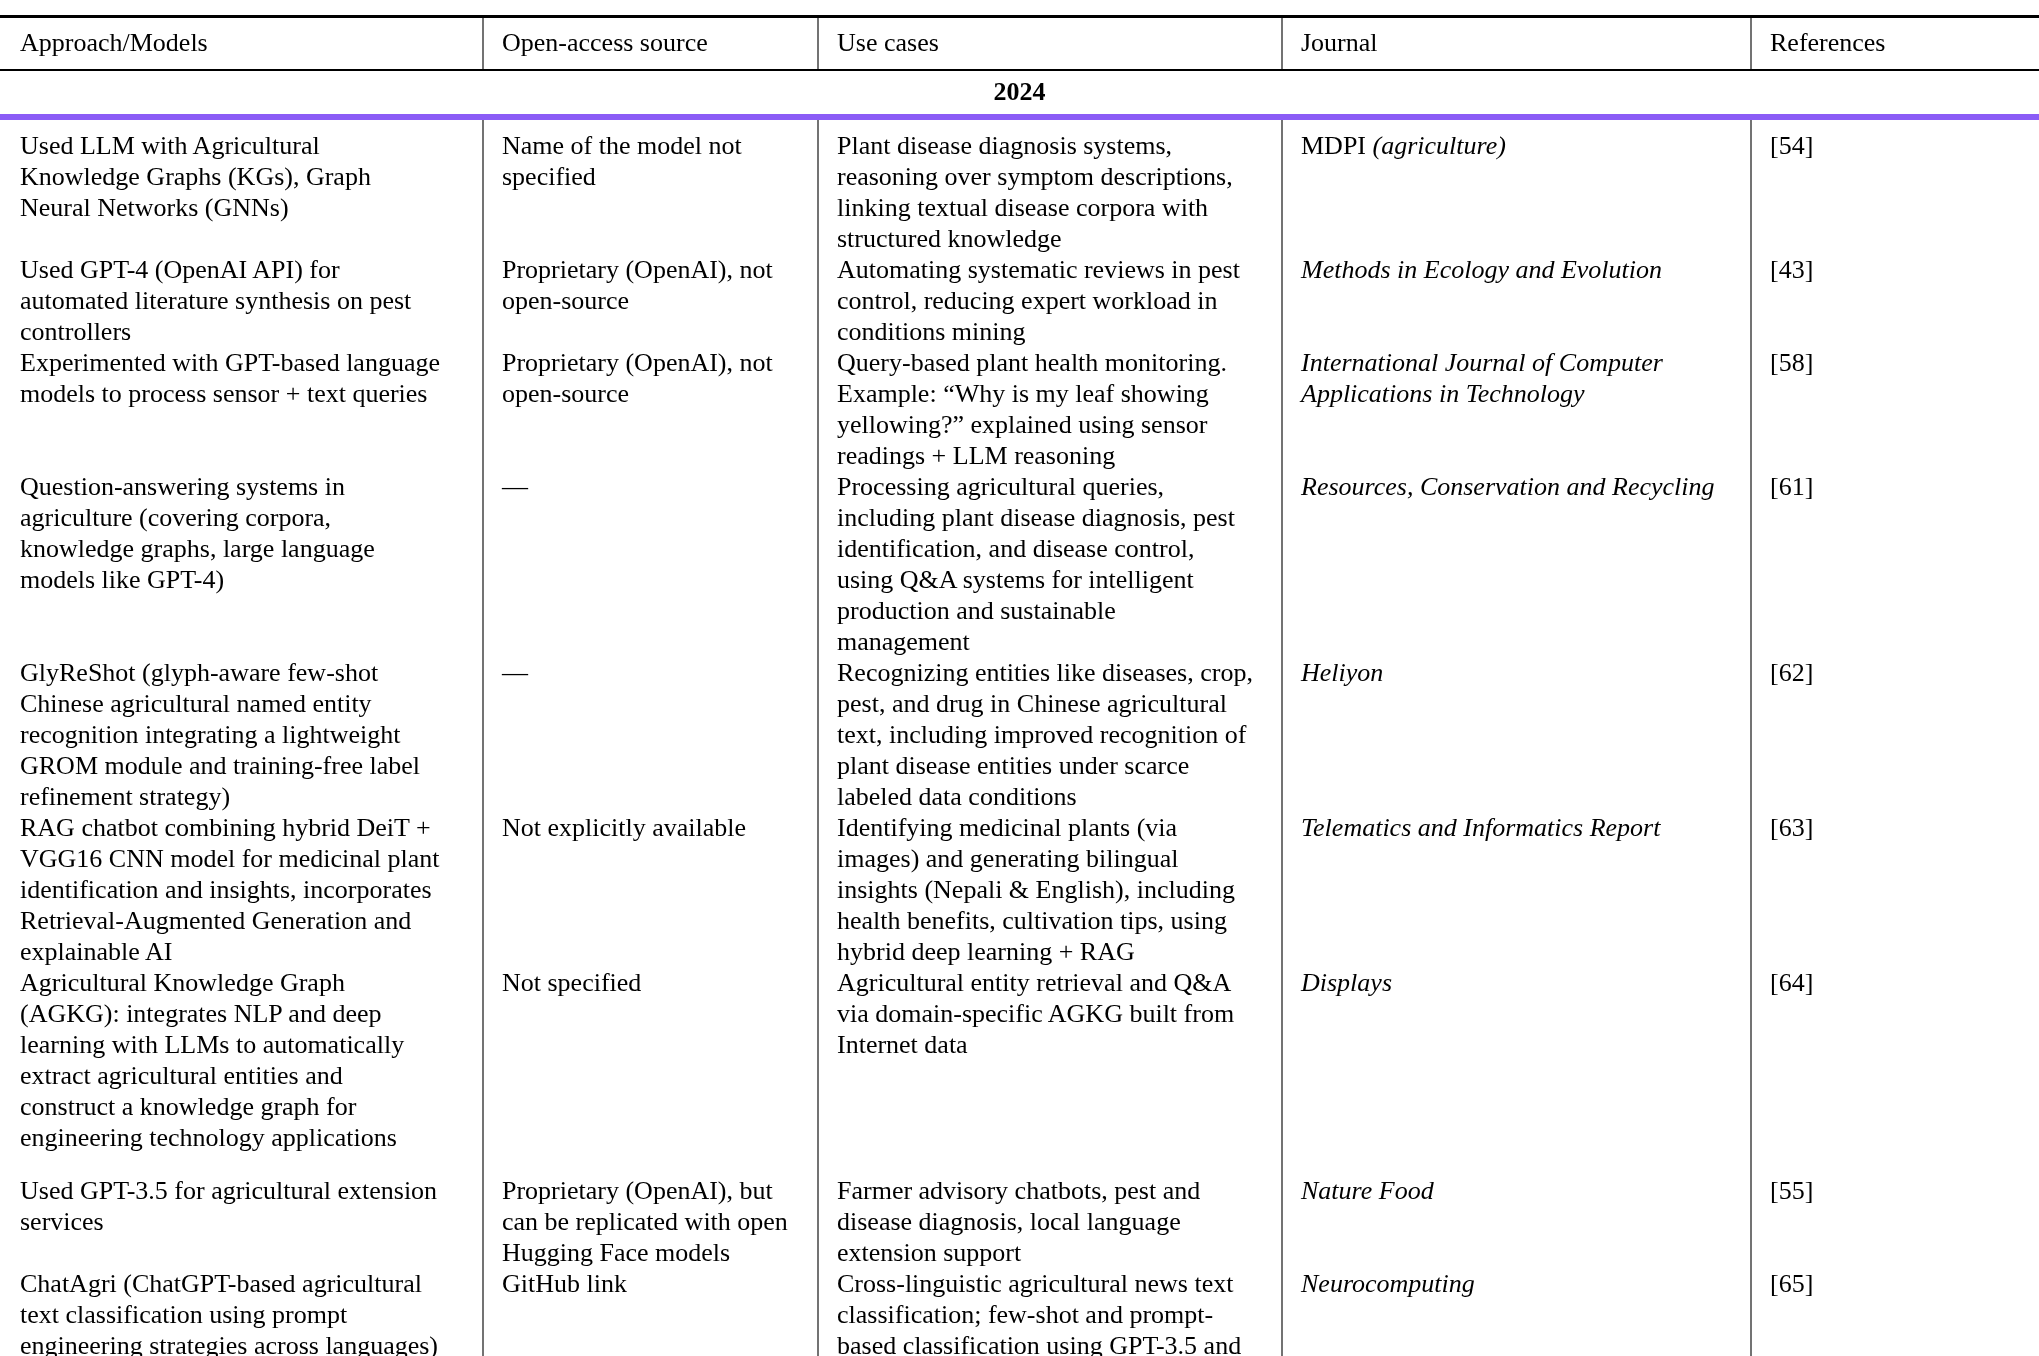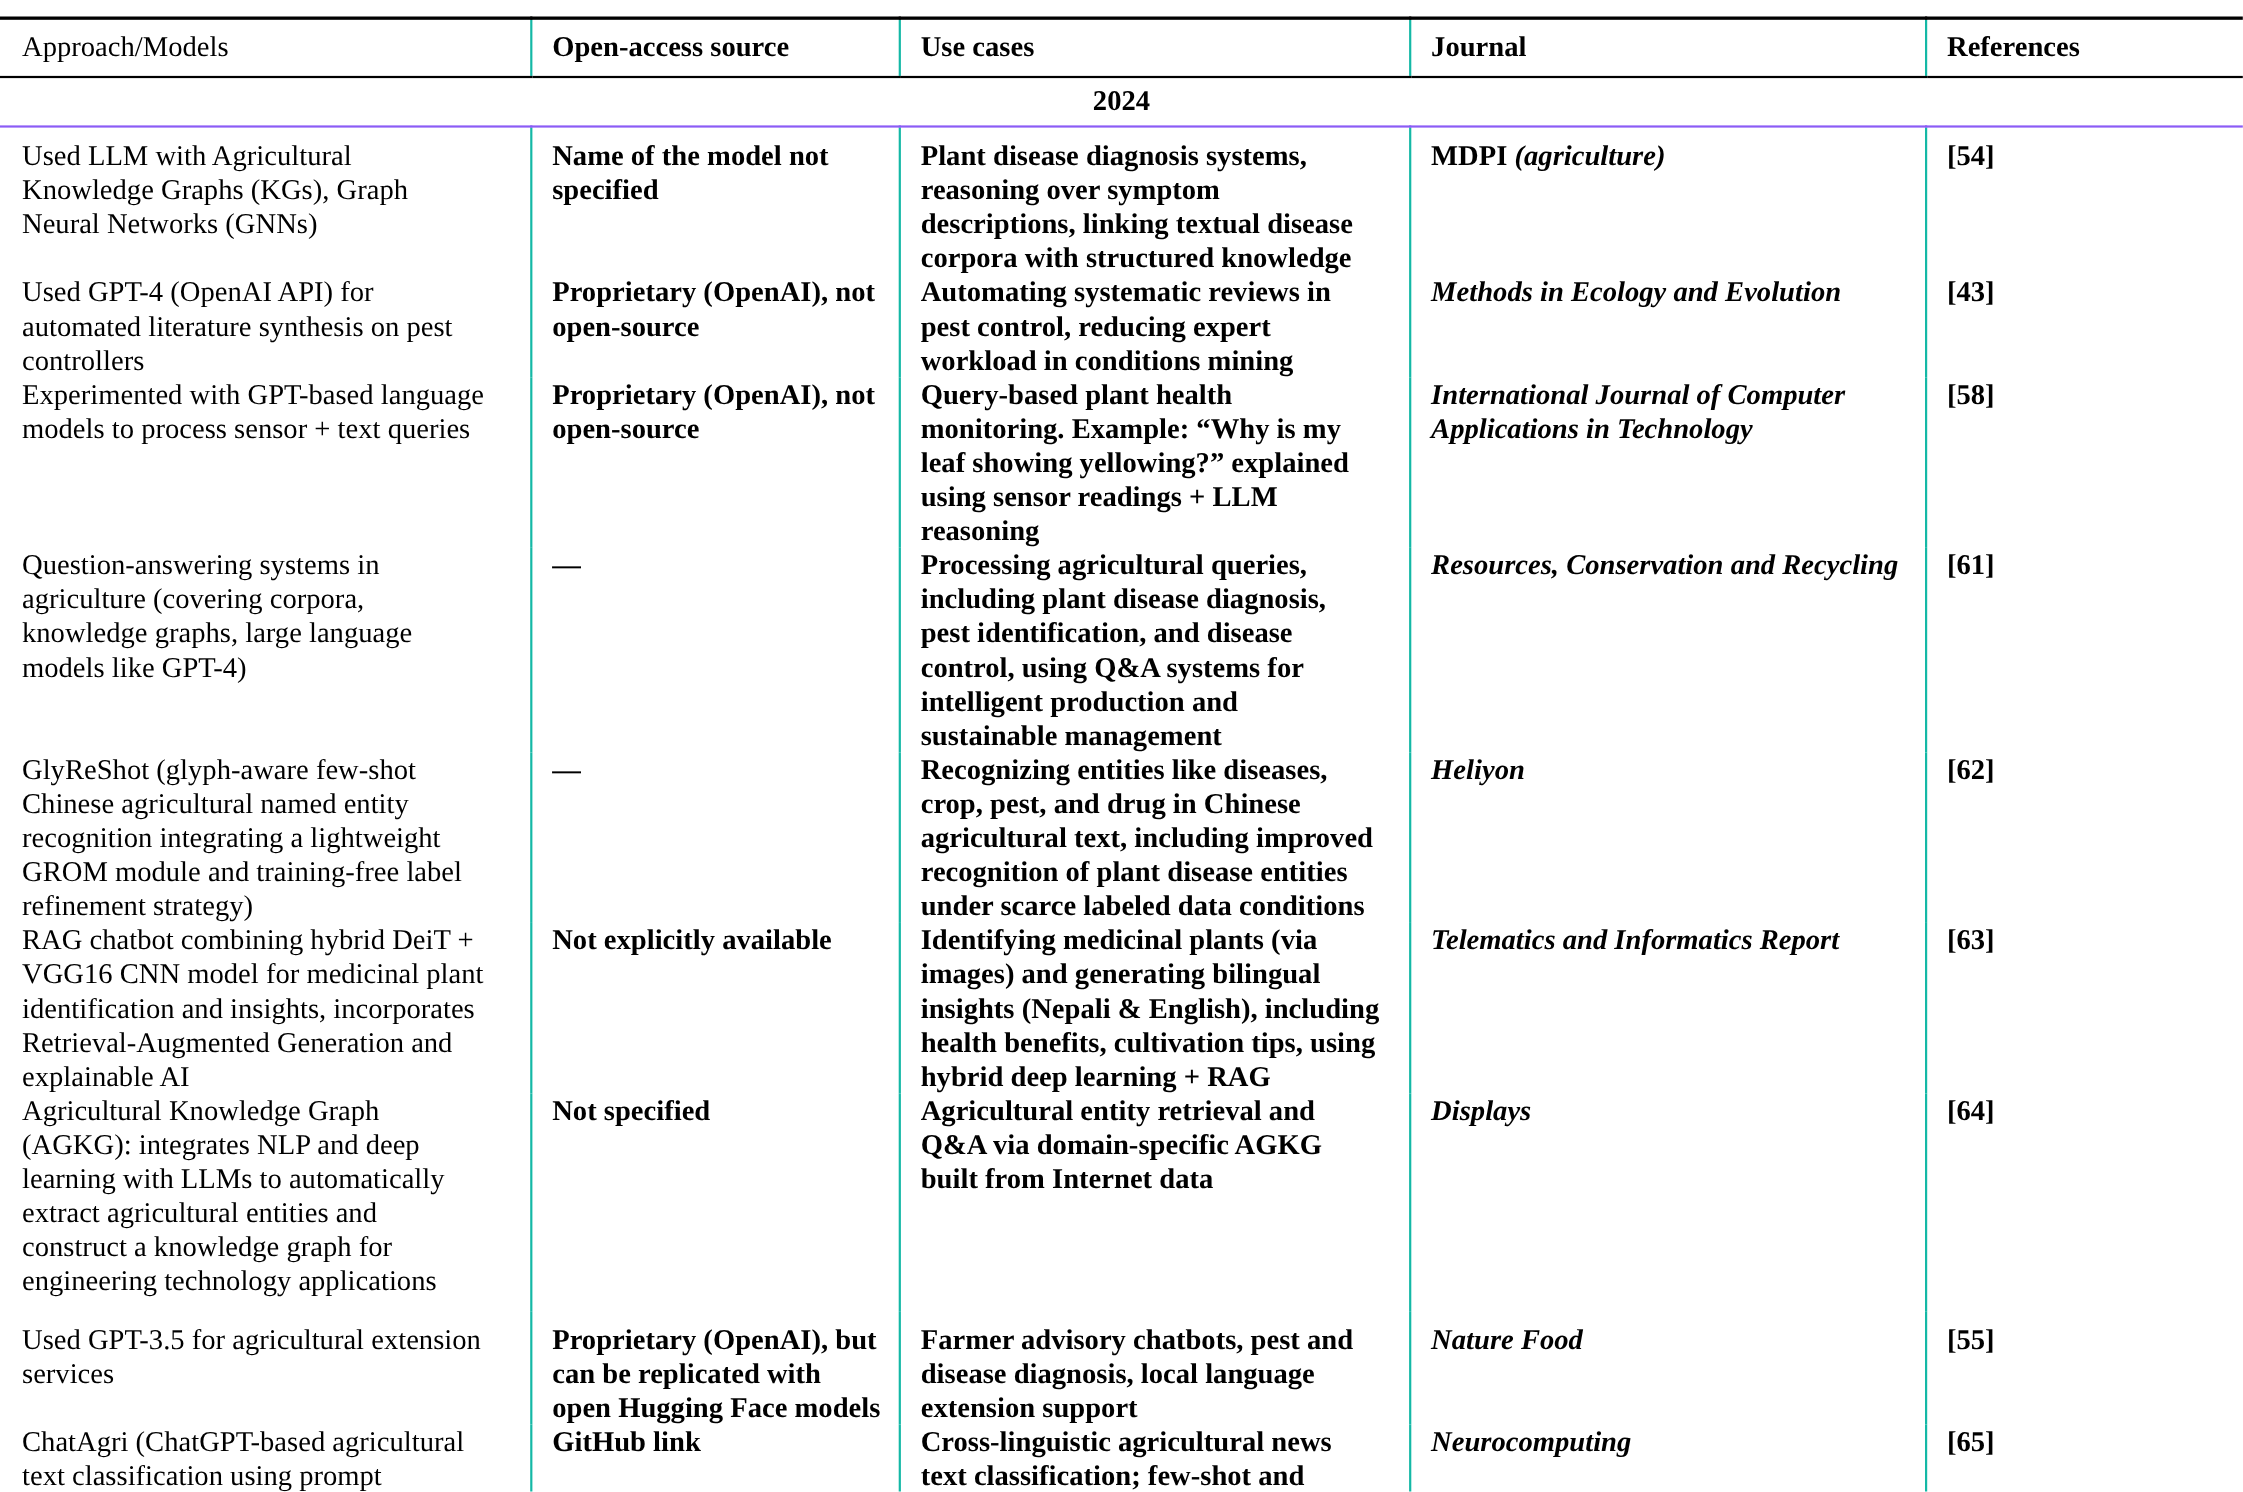--- a/index.html
+++ b/index.html
@@ -39,33 +39,33 @@
     vertical-align: top;
     padding: 0;
     hyphens: none;
     word-spacing: normal;
   }
   thead th {
     padding-top: 9px;
     padding-bottom: 11px;
     border-bottom: 2px solid #000;
   }
-  .sep { border-left: 2px solid #14b8a6; font-weight: bold; }
+  .sep { border-left: 2px solid #737373; }
 
   .p1 { padding-left: 20px; padding-right: 39px; }
   .p2 { padding-left: 18px; padding-right: 16px; }
   .p3 { padding-left: 18px; padding-right: 26px; margin-top: 16px; }
   .p4 { padding-left: 18px; padding-right: 20px; }
   .p5 { padding-left: 18px; padding-right: 10px; }
 
   tr.year-banner td {
     text-align: center;
     font-weight: bold;
     padding: 5px 0 7px 0;
-    border-bottom: 2px solid #8b5cf6;
+    border-bottom: 6px solid #8b5cf6;
   }
   tr.year-banner.rule-above td {
     border-top: 2px solid #000;
   }
   tr.row-first td { padding-top: 10px; }
   tr.row-last td  { padding-bottom: 12px; }
 
   .journal-italic { font-style: italic; }
   .journal-roman  { font-style: normal; }
 </style>

